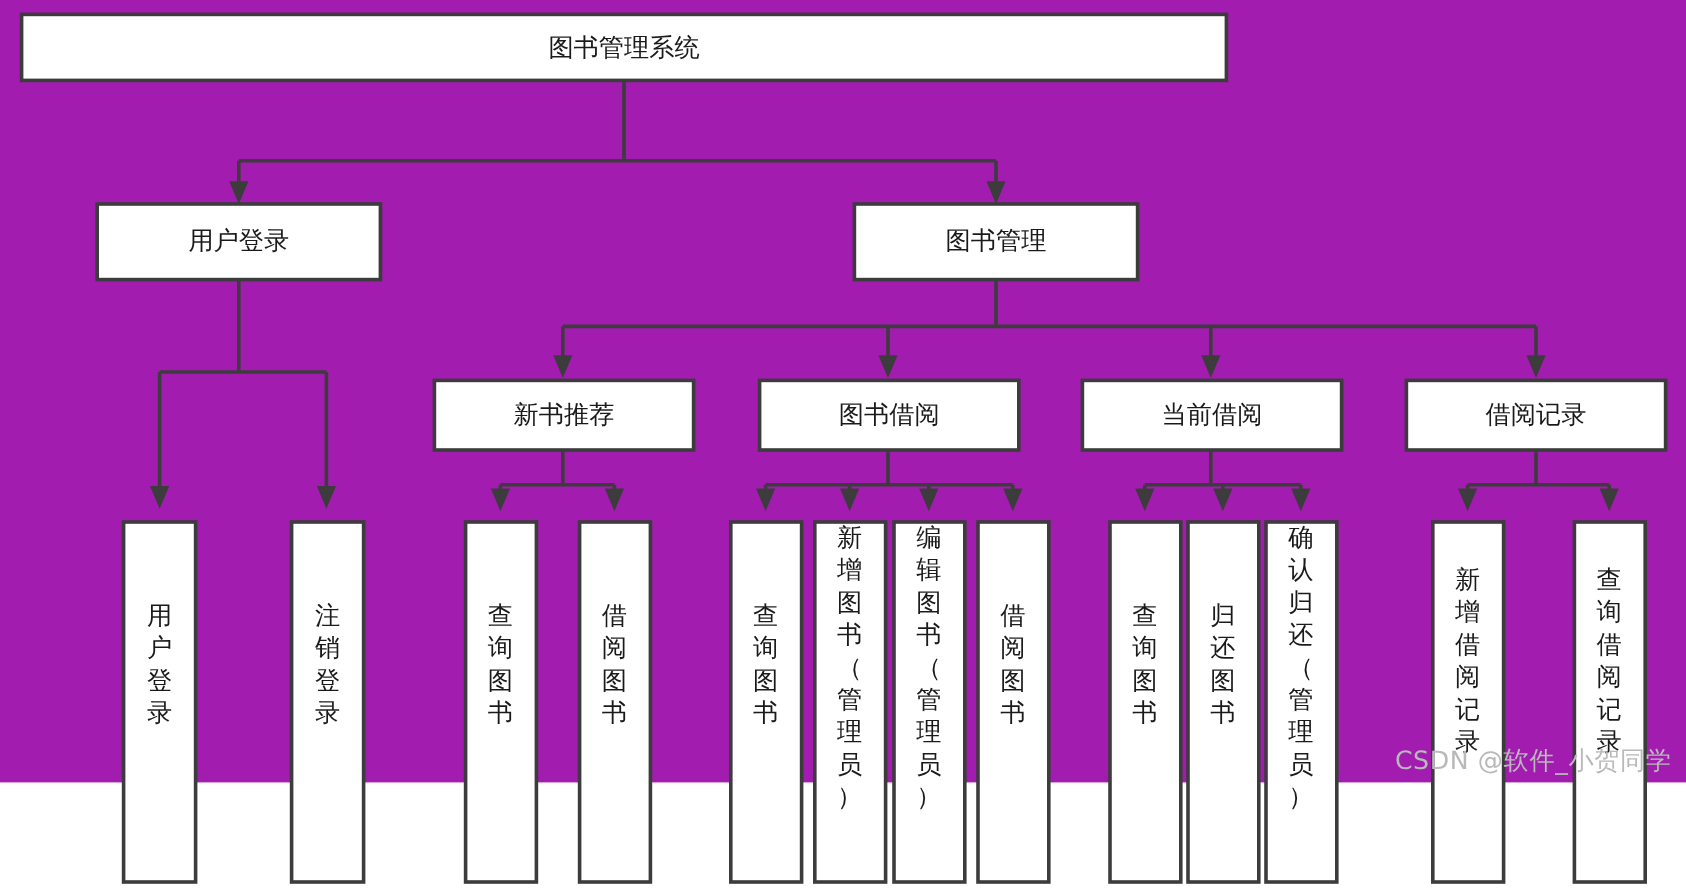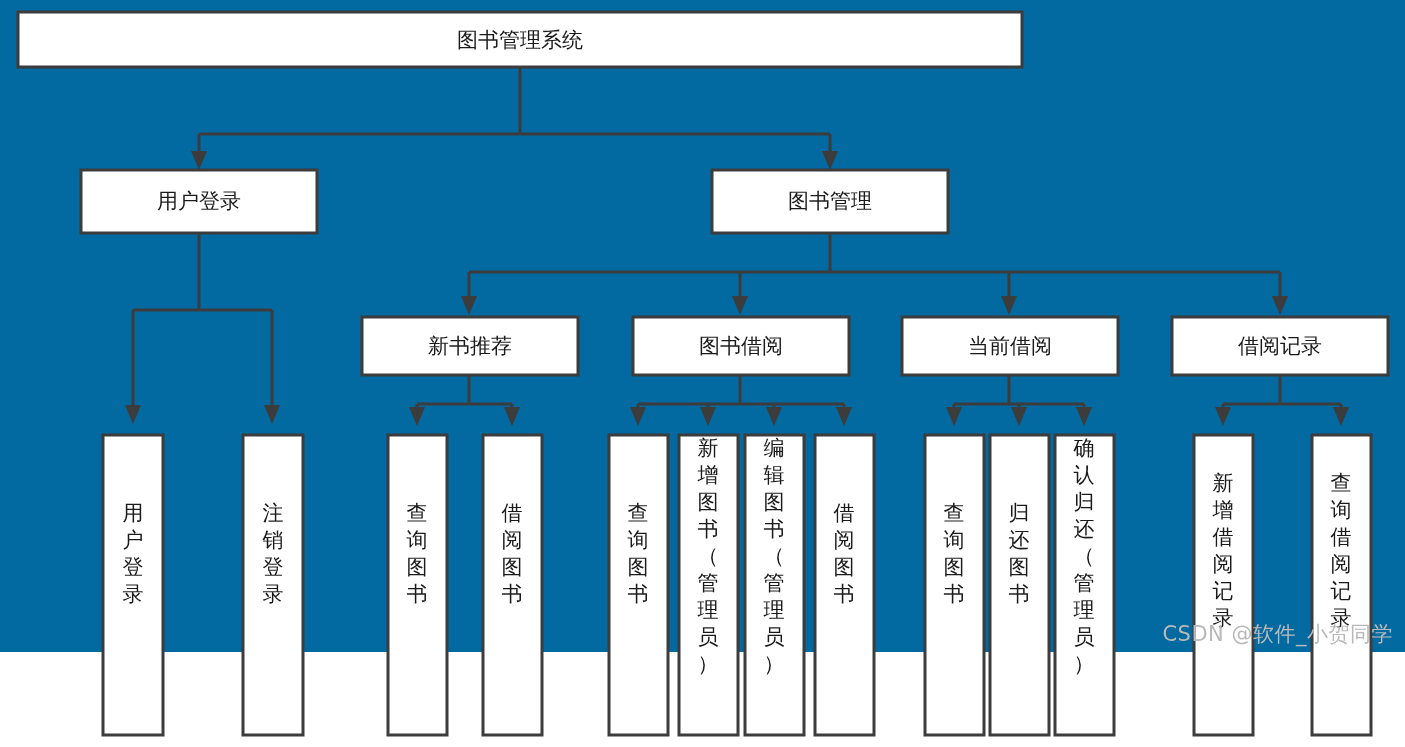--- a/index.html
+++ b/index.html
@@ -11,21 +11,21 @@
   body {
     width: 1405px;
     height: 747px;
     overflow: hidden;
     font-family: "DejaVu Sans", "Liberation Sans", sans-serif;
   }
   #diagram-root {
     position: relative;
     width: 1405px;
     height: 652px;
-    background: #0369a1;
+    background: #a21caf;
   }
   svg#tree-svg {
     position: absolute;
     top: 0;
     left: 0;
     width: 1405px;
     height: 747px;
     display: block;
   }
   .node-box {

